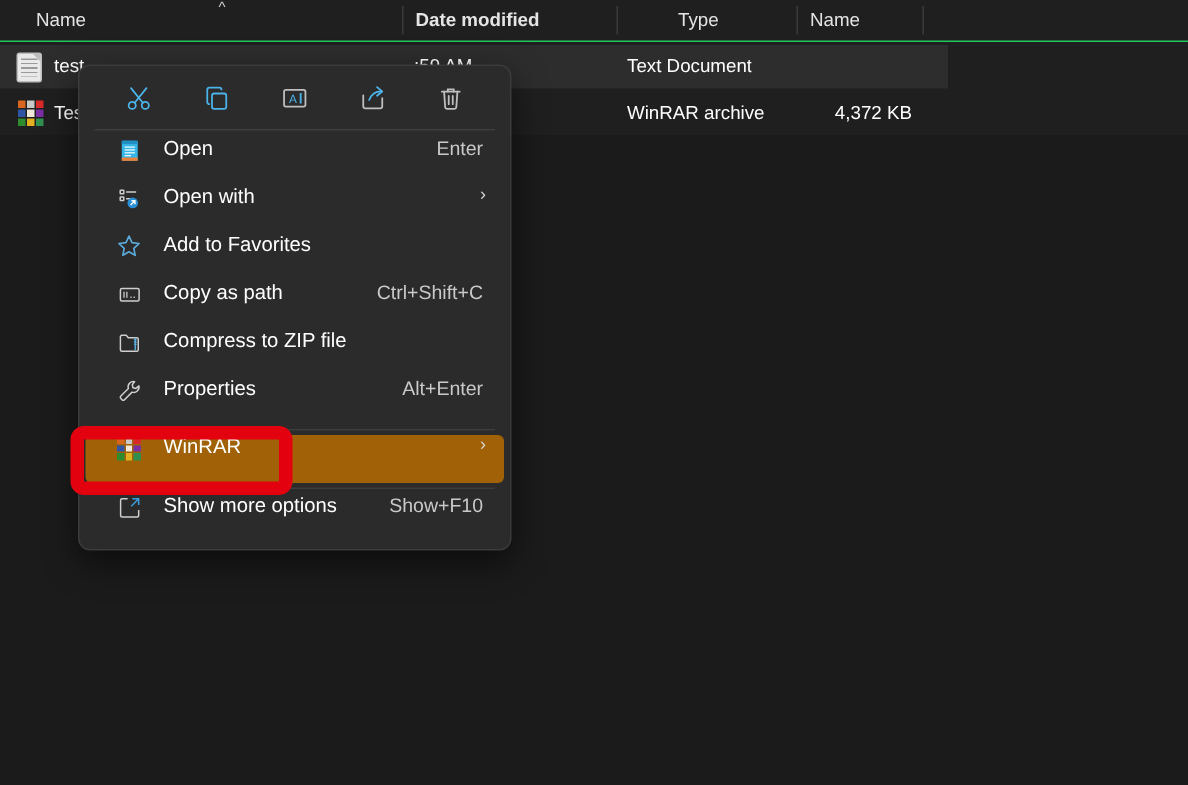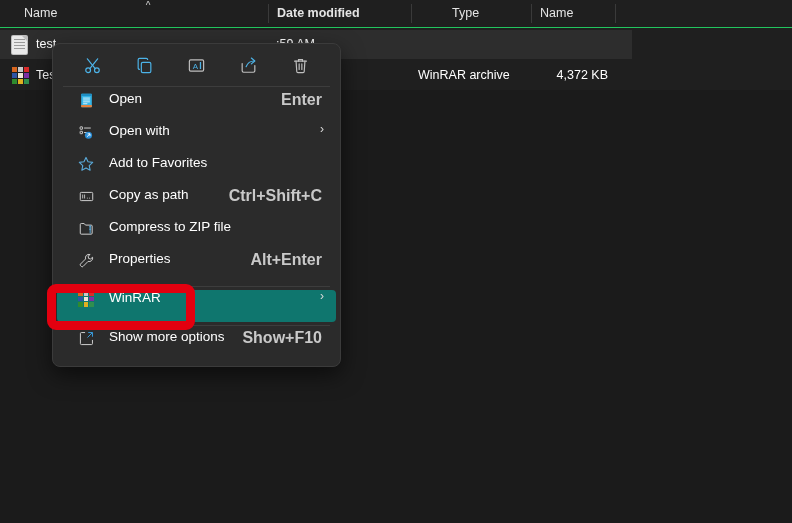--- a/index.html
+++ b/index.html
@@ -174,43 +174,42 @@
   .ctx-item {
     position: relative;
     height: 32px;
     border-radius: 4px;
     display: flex;
     align-items: flex-start;
     padding-left: 20px;
     box-sizing: border-box;
   }
   .ctx-item.hl {
-    background: #0f766e;
+    background: #a16207;
   }
   .ctx-ico {
     width: 18px;
     height: 18px;
     margin-right: 14px;
     flex: 0 0 18px;
     display: flex;
     align-items: center;
     justify-content: center;
   }
   .ctx-label {
     font-size: 13.5px;
     color: #ffffff;
     white-space: nowrap;
     flex: 1 1 auto;
   }
   .ctx-accel {
-    font-size: 16px;
+    font-size: 13px;
     color: #c9c9c9;
     margin-right: 14px;
     white-space: nowrap;
-    font-weight: bold;
   }
   .ctx-chev {
     font-size: 12px;
     color: #d8d8d8;
     margin-right: 12px;
     line-height: 1;
   }
 
   
   .rar-mini {
@@ -265,20 +264,21 @@
 
     <div class="col-divider" style="left:615px;"></div>
   </div>
 
   <div class="file-row selected" style="top:30px;">
     <div class="row-icon">
       <div class="txt-ico"></div>
     </div>
     <div class="file-cell cell-name">test</div>
     <div class="file-cell cell-date">:59 AM</div>
+    <div class="file-cell cell-type">Text Document</div>
   </div>
 
   <div class="file-row" style="top:61px;">
     <div class="row-icon">
       <div class="rar-ico">
         <i style="background:#d8661f"></i>
           <i style="background:#c8c8c8"></i>
           <i style="background:#d92a2a"></i>
         <i style="background:#2f55a4"></i>
           <i style="background:#f0e8d8"></i>

